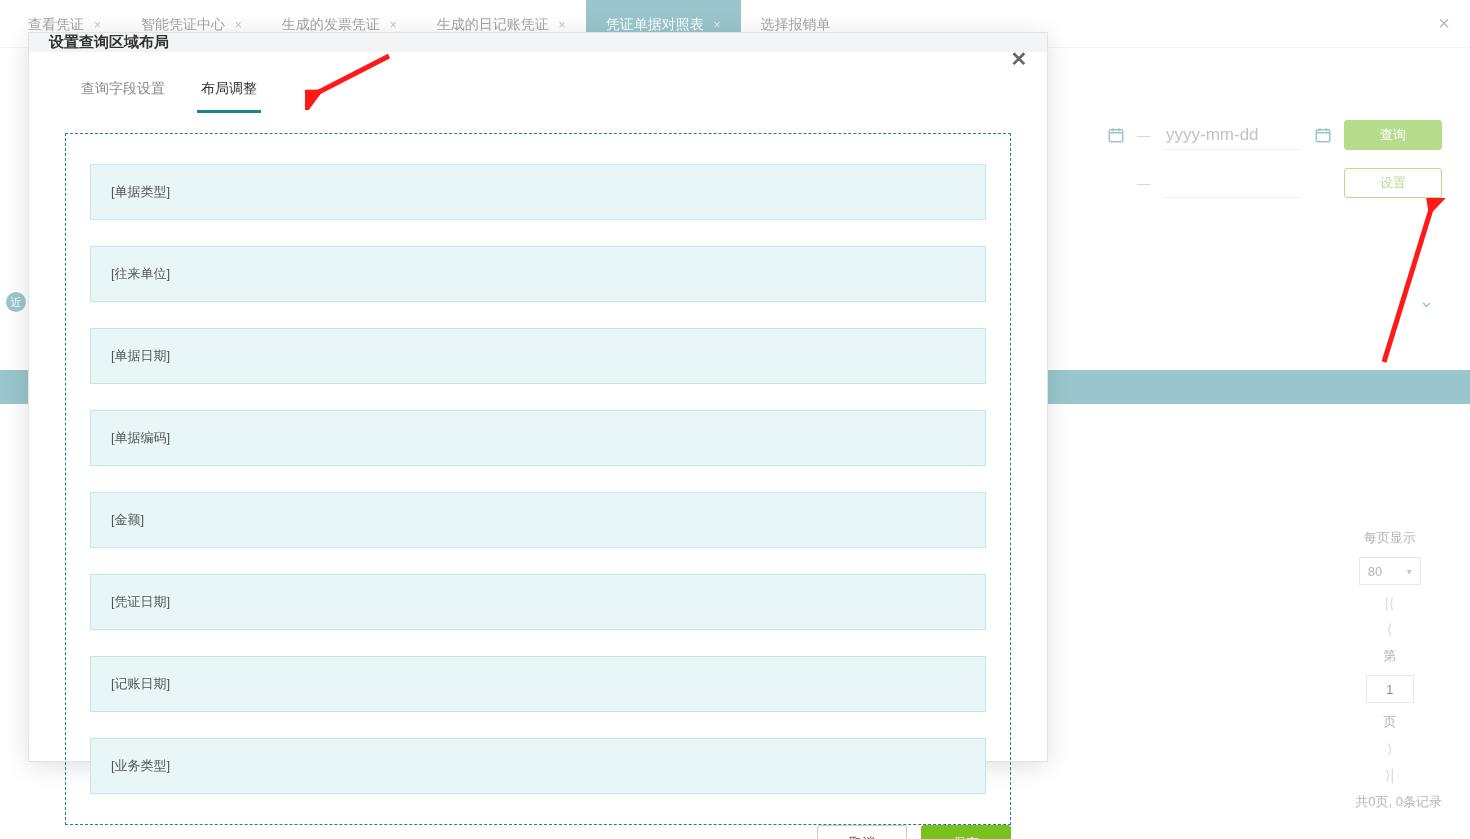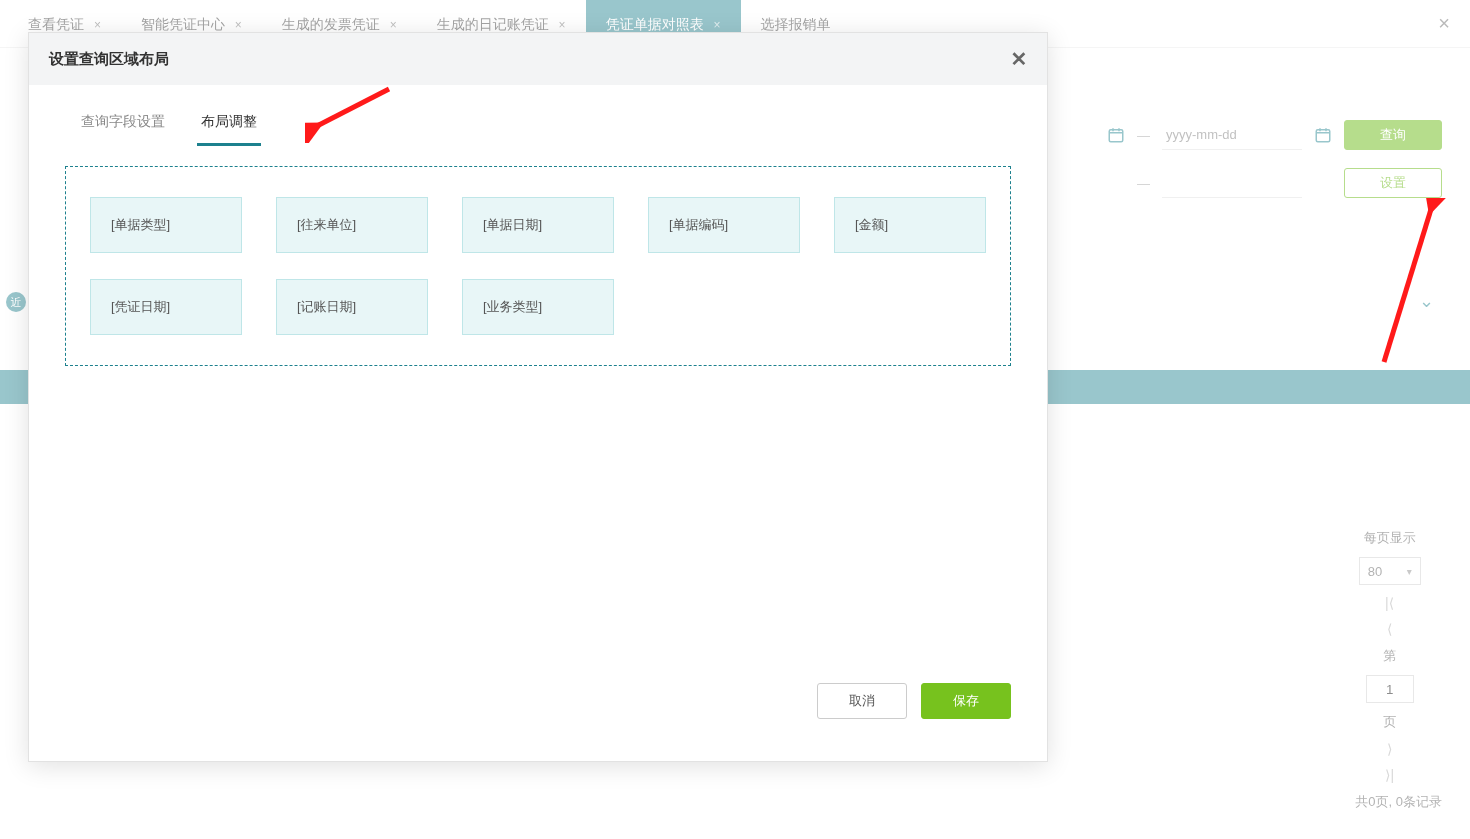--- a/index.html
+++ b/index.html
@@ -63,21 +63,21 @@
       justify-content: flex-end;
       gap: 12px;
       margin-bottom: 18px;
     }
     .bg-date-input {
       width: 140px;
       height: 30px;
       border: none;
       border-bottom: 1px solid #ddd;
       color: #aaa;
-      font-size: 13px;
+      font-size: 17px;
       padding: 0 4px;
       background: transparent;
     }
     .cal-icon {
       width: 18px; height: 18px;
       color: #1d818e;
       display:inline-flex; align-items:center; justify-content:center;
     }
     .dash { color:#999; }
     .bg-btn {
@@ -166,21 +166,21 @@
       padding:8px 4px 12px;
       font-size:14px; color:#888; cursor:pointer;
       border-bottom:3px solid transparent;
     }
     .sub-tab.active { color:#333; border-bottom-color:#1d818e; }
 
     .field-container {
       border:1.5px dashed #1d818e;
       padding:30px 24px;
       display:grid;
-      grid-template-columns: repeat(5,1fr);
+      grid-template-columns: repeat(1,1fr);
       gap:26px 34px;
     }
     .field-item {
       background:#e8f6f7;
       border:1px solid #bfe6e8;
       height:56px;
       padding:0 20px;
       display:flex; align-items:center;
       color:#555; font-size:13px;
       cursor:move;

